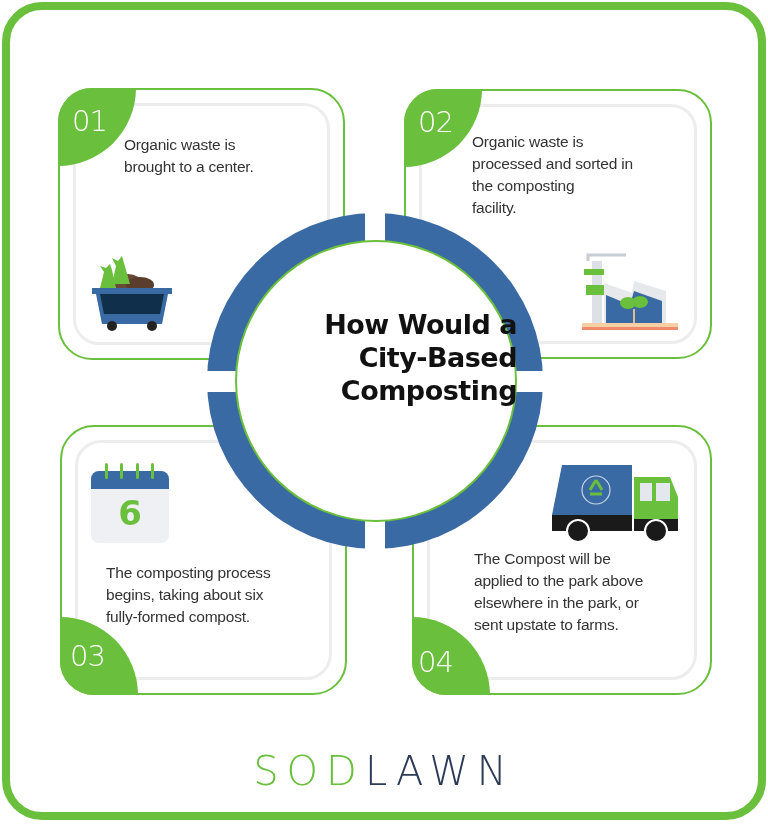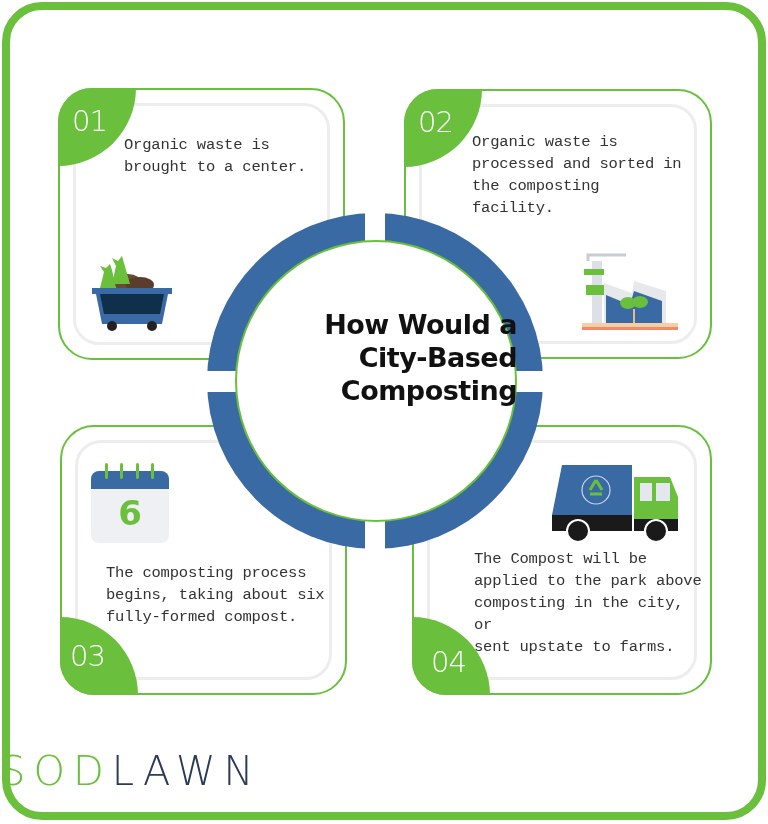--- a/index.html
+++ b/index.html
@@ -9,28 +9,28 @@
            border: 8px solid #6abf3c; border-radius: 40px; background: #fff; }
   .card { position: absolute; border: 2px solid #6abf3c; border-radius: 34px; background: #fff; }
   .card-inner { position: absolute; left: 13px; top: 13px; right: 13px; bottom: 13px;
                 border: 3px solid #ededed; border-radius: 26px; }
   .num-blob { position: absolute; width: 78px; height: 78px; background: #6abf3c; }
   .num-blob.tl { left: -2px; top: -2px; border-radius: 34px 0 78px 0; }
   .num-blob.bl { left: -2px; bottom: -2px; border-radius: 0 78px 0 34px; }
   .num { position: absolute; color: #fff; font-size: 29px; letter-spacing: -1px; font-weight: 300;
          font-family: "DejaVu Sans", sans-serif; }
   .card-text { position: absolute; color: #333; font-size: 15.5px; line-height: 22px;
-               font-family: Liberation Mono, monospace; font-weight: normal; letter-spacing: -0.2px; }
+               font-family: Liberation Sans, sans-serif; font-weight: normal; letter-spacing: -0.2px; }
   .ring { position: absolute; left: 207px; top: 213px; width: 336px; height: 336px; }
   .hub-circle { position: absolute; left: 235px; top: 240px; width: 278px; height: 278px;
                 border-radius: 50%; background: #fff; border: 2px solid #6abf3c; }
   .hub-title { position: absolute; left: 235px; top: 308px; width: 282px; text-align: right;
                font-size: 27px; line-height: 33px; font-weight: bold; color: #111;
                font-family: "DejaVu Sans", sans-serif; letter-spacing: -0.5px; }
-  .logo { position: absolute; left: 0; width: 768px; top: 748px; 
+  .logo { position: absolute; left: 0; width: 768px; top: 748px; text-align: center;
           font-size: 40px; letter-spacing: 8px; font-family: "DejaVu Sans", sans-serif; font-weight: 300; }
   .logo .sod { color: #6abf3c; }
   .logo .lawn { color: #2b3a55; }
   svg { display: block; }
 </style>
 </head>
 <body>
 
 <div class="frame"></div>
 
@@ -102,40 +102,40 @@
   <div class="card-text" style="left:44px; top:135px;">
     <div>The composting process</div>
     <div>begins, taking about six</div>
     <div>fully-formed compost.</div>
   </div>
 </div>
 
 <div class="card" style="left:412px; top:425px; width:296px; height:266px;">
   <div class="card-inner"></div>
   <div class="num-blob bl"></div>
-  <div class="num" style="left:17px; bottom:14px;text-align:right;">04</div>
+  <div class="num" style="left:4px; bottom:14px;text-align:right;">04</div>
   <div style="position:absolute; left:138px; top:34px;">
     <svg width="128" height="84" viewBox="0 0 128 84">
       <path d="M10 4 L80 4 L80 54 L0 54 Z" fill="#3a6aa3"></path>
       <circle cx="44" cy="29" r="14" fill="none" stroke="#c9d6e8" stroke-width="1.2"></circle>
       <path d="M44 19 L50 29 M38 29 L44 19" stroke="#6abf3c" stroke-width="3"></path>
       <path d="M38 33 L50 33" stroke="#6abf3c" stroke-width="3"></path>
       <path d="M82 16 L118 16 L126 36 L126 70 L82 70 Z" fill="#6abf3c"></path>
       <rect x="88" y="22" width="12" height="18" fill="#e4e8ee"></rect>
       <rect x="104" y="22" width="14" height="18" fill="#e4e8ee"></rect>
       <rect x="0" y="54" width="80" height="16" fill="#1a1a1a"></rect>
       <rect x="82" y="58" width="44" height="12" fill="#1a1a1a"></rect>
       <circle cx="26" cy="70" r="11" fill="#1a1a1a" stroke="#fff" stroke-width="2"></circle>
       <circle cx="104" cy="70" r="11" fill="#1a1a1a" stroke="#fff" stroke-width="2"></circle>
     </svg>
   </div>
   <div class="card-text" style="left:60px; top:121px;">
     <div>The Compost will be</div>
     <div>applied to the park above</div>
-    <div>composting in the city, or</div>
+    <div>elsewhere in the park, or</div>
     <div>sent upstate to farms.</div>
   </div>
 </div>
 
 <div class="ring">
   <svg width="336" height="336" viewBox="0 0 336 336">
     <defs>
       <mask id="gapmask">
         <rect x="0" y="0" width="336" height="336" fill="#fff"></rect>
         <rect x="158" y="0" width="20" height="336" fill="#000"></rect>

